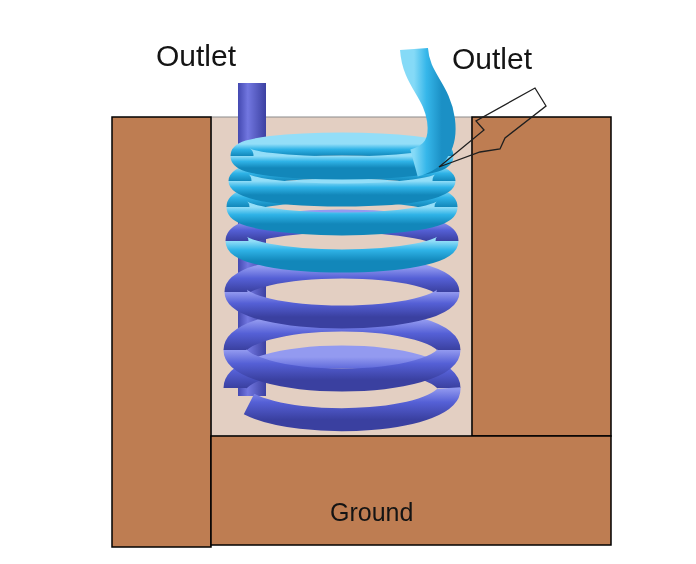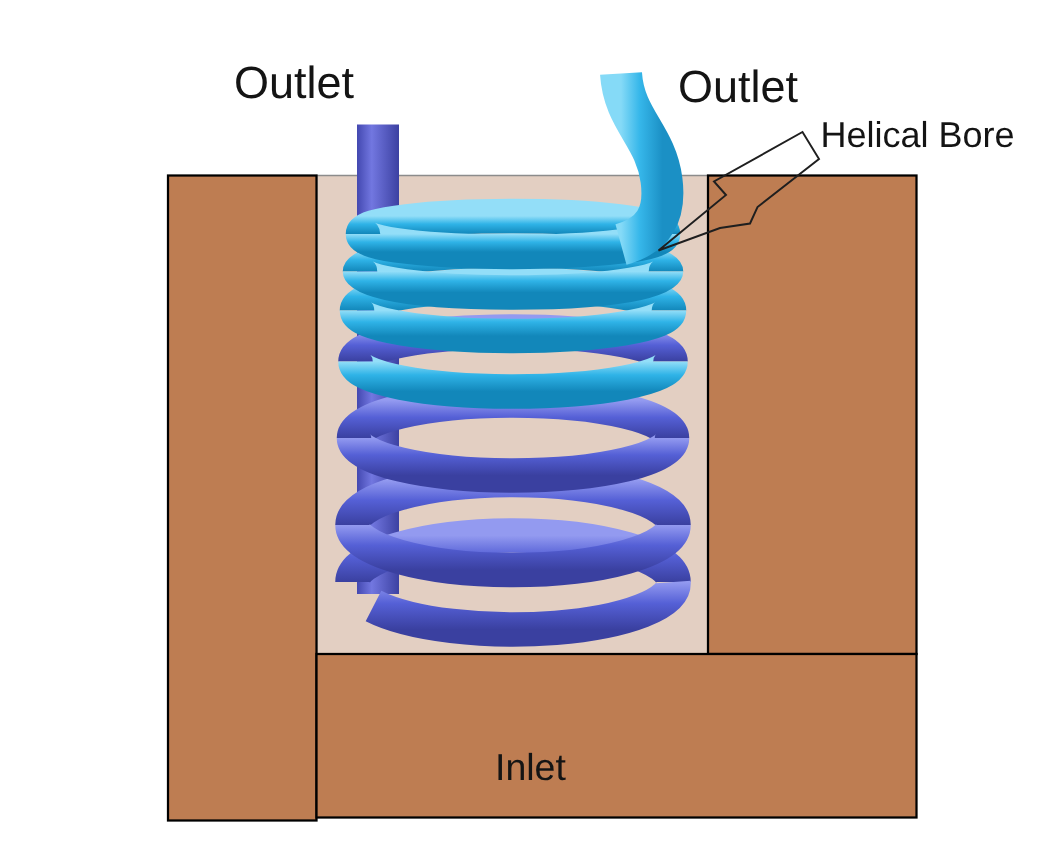--- a/index.html
+++ b/index.html
@@ -84,16 +84,15 @@
       </g>
     </g>
 
     <path d="M 414,49 C 416,80 437,90 441,120 C 444,143 436,157 414,163" fill="none" stroke="url(#inletGrad)" stroke-width="28" stroke-linecap="butt"></path>
 
     <path d="M 439,167 L 484,130 L 476,121 L 535,88 L 546,106 L 505,138 L 500,149 L 480,152 Z" fill="none" stroke="#1F1F1F" stroke-width="1.3" stroke-linejoin="miter"></path>
   </svg>
 
   <div class="label label-outlet">Outlet</div>
   <div class="label label-inlet">Outlet</div>
-  <div class="label label-helical">Helical Bore</div>
-  <div class="label label-ground">Inlet</div>
+  <div class="label label-ground">Ground</div>
 
 </div>
 
 </body></html>

